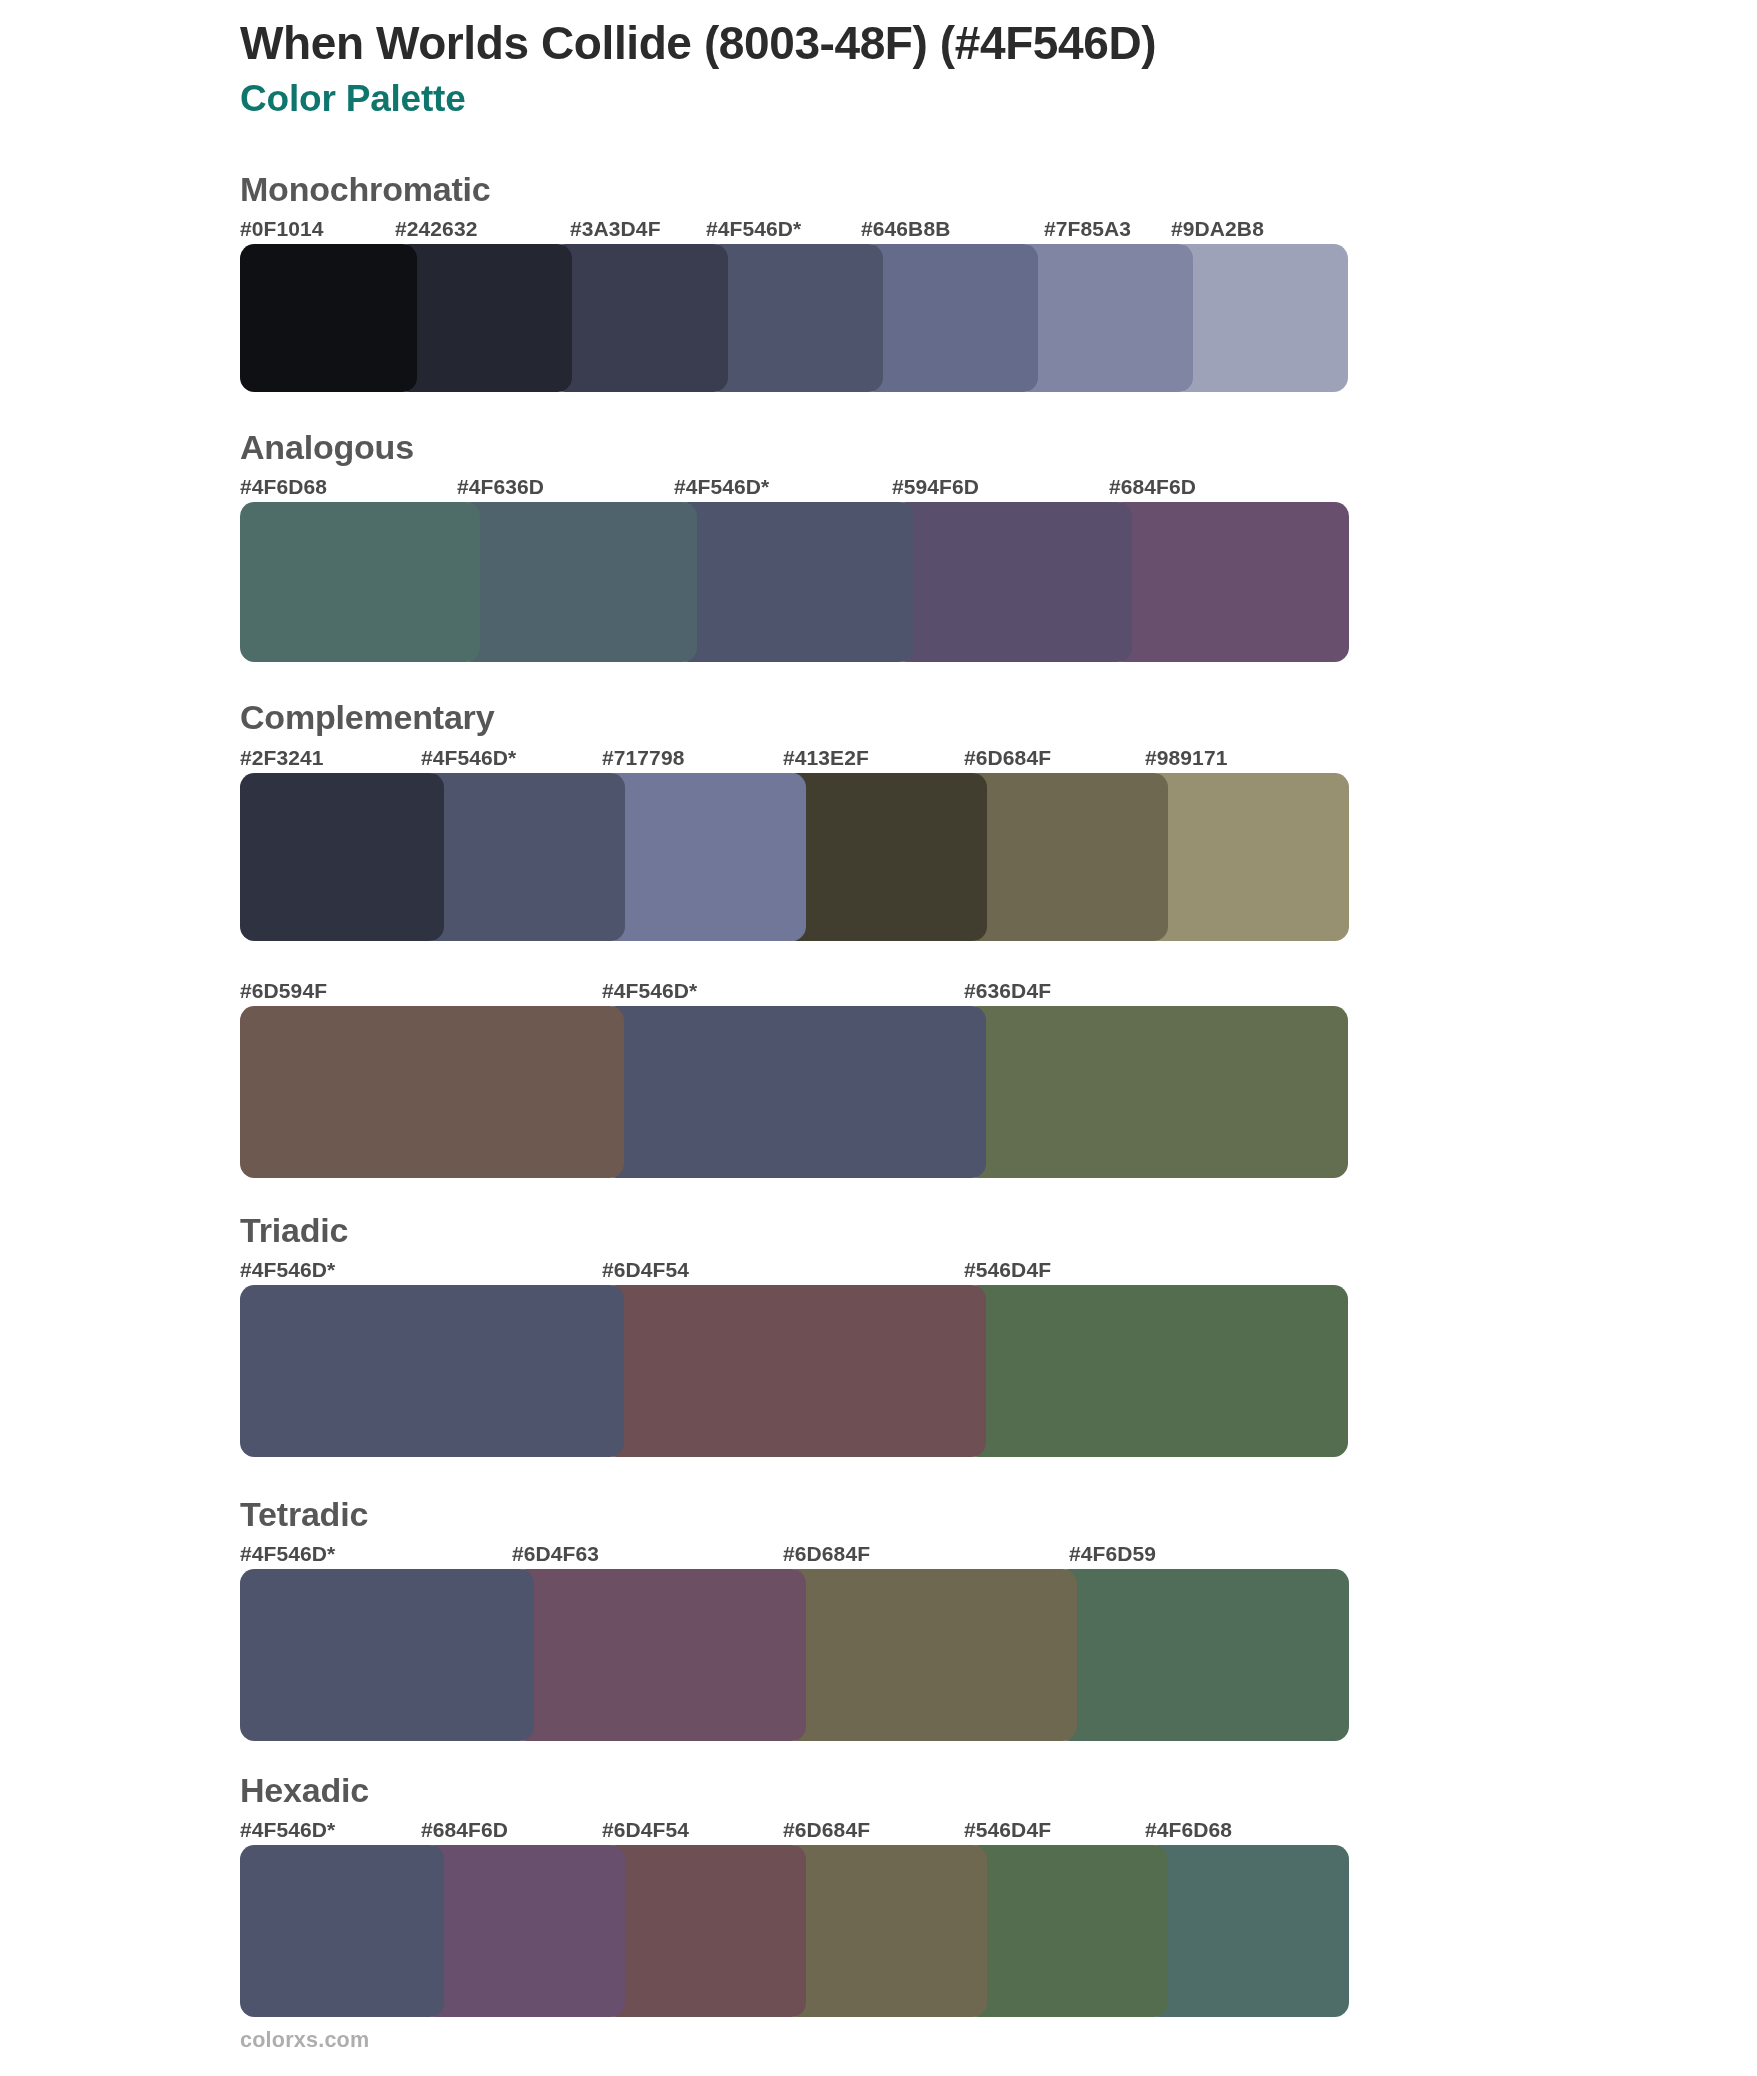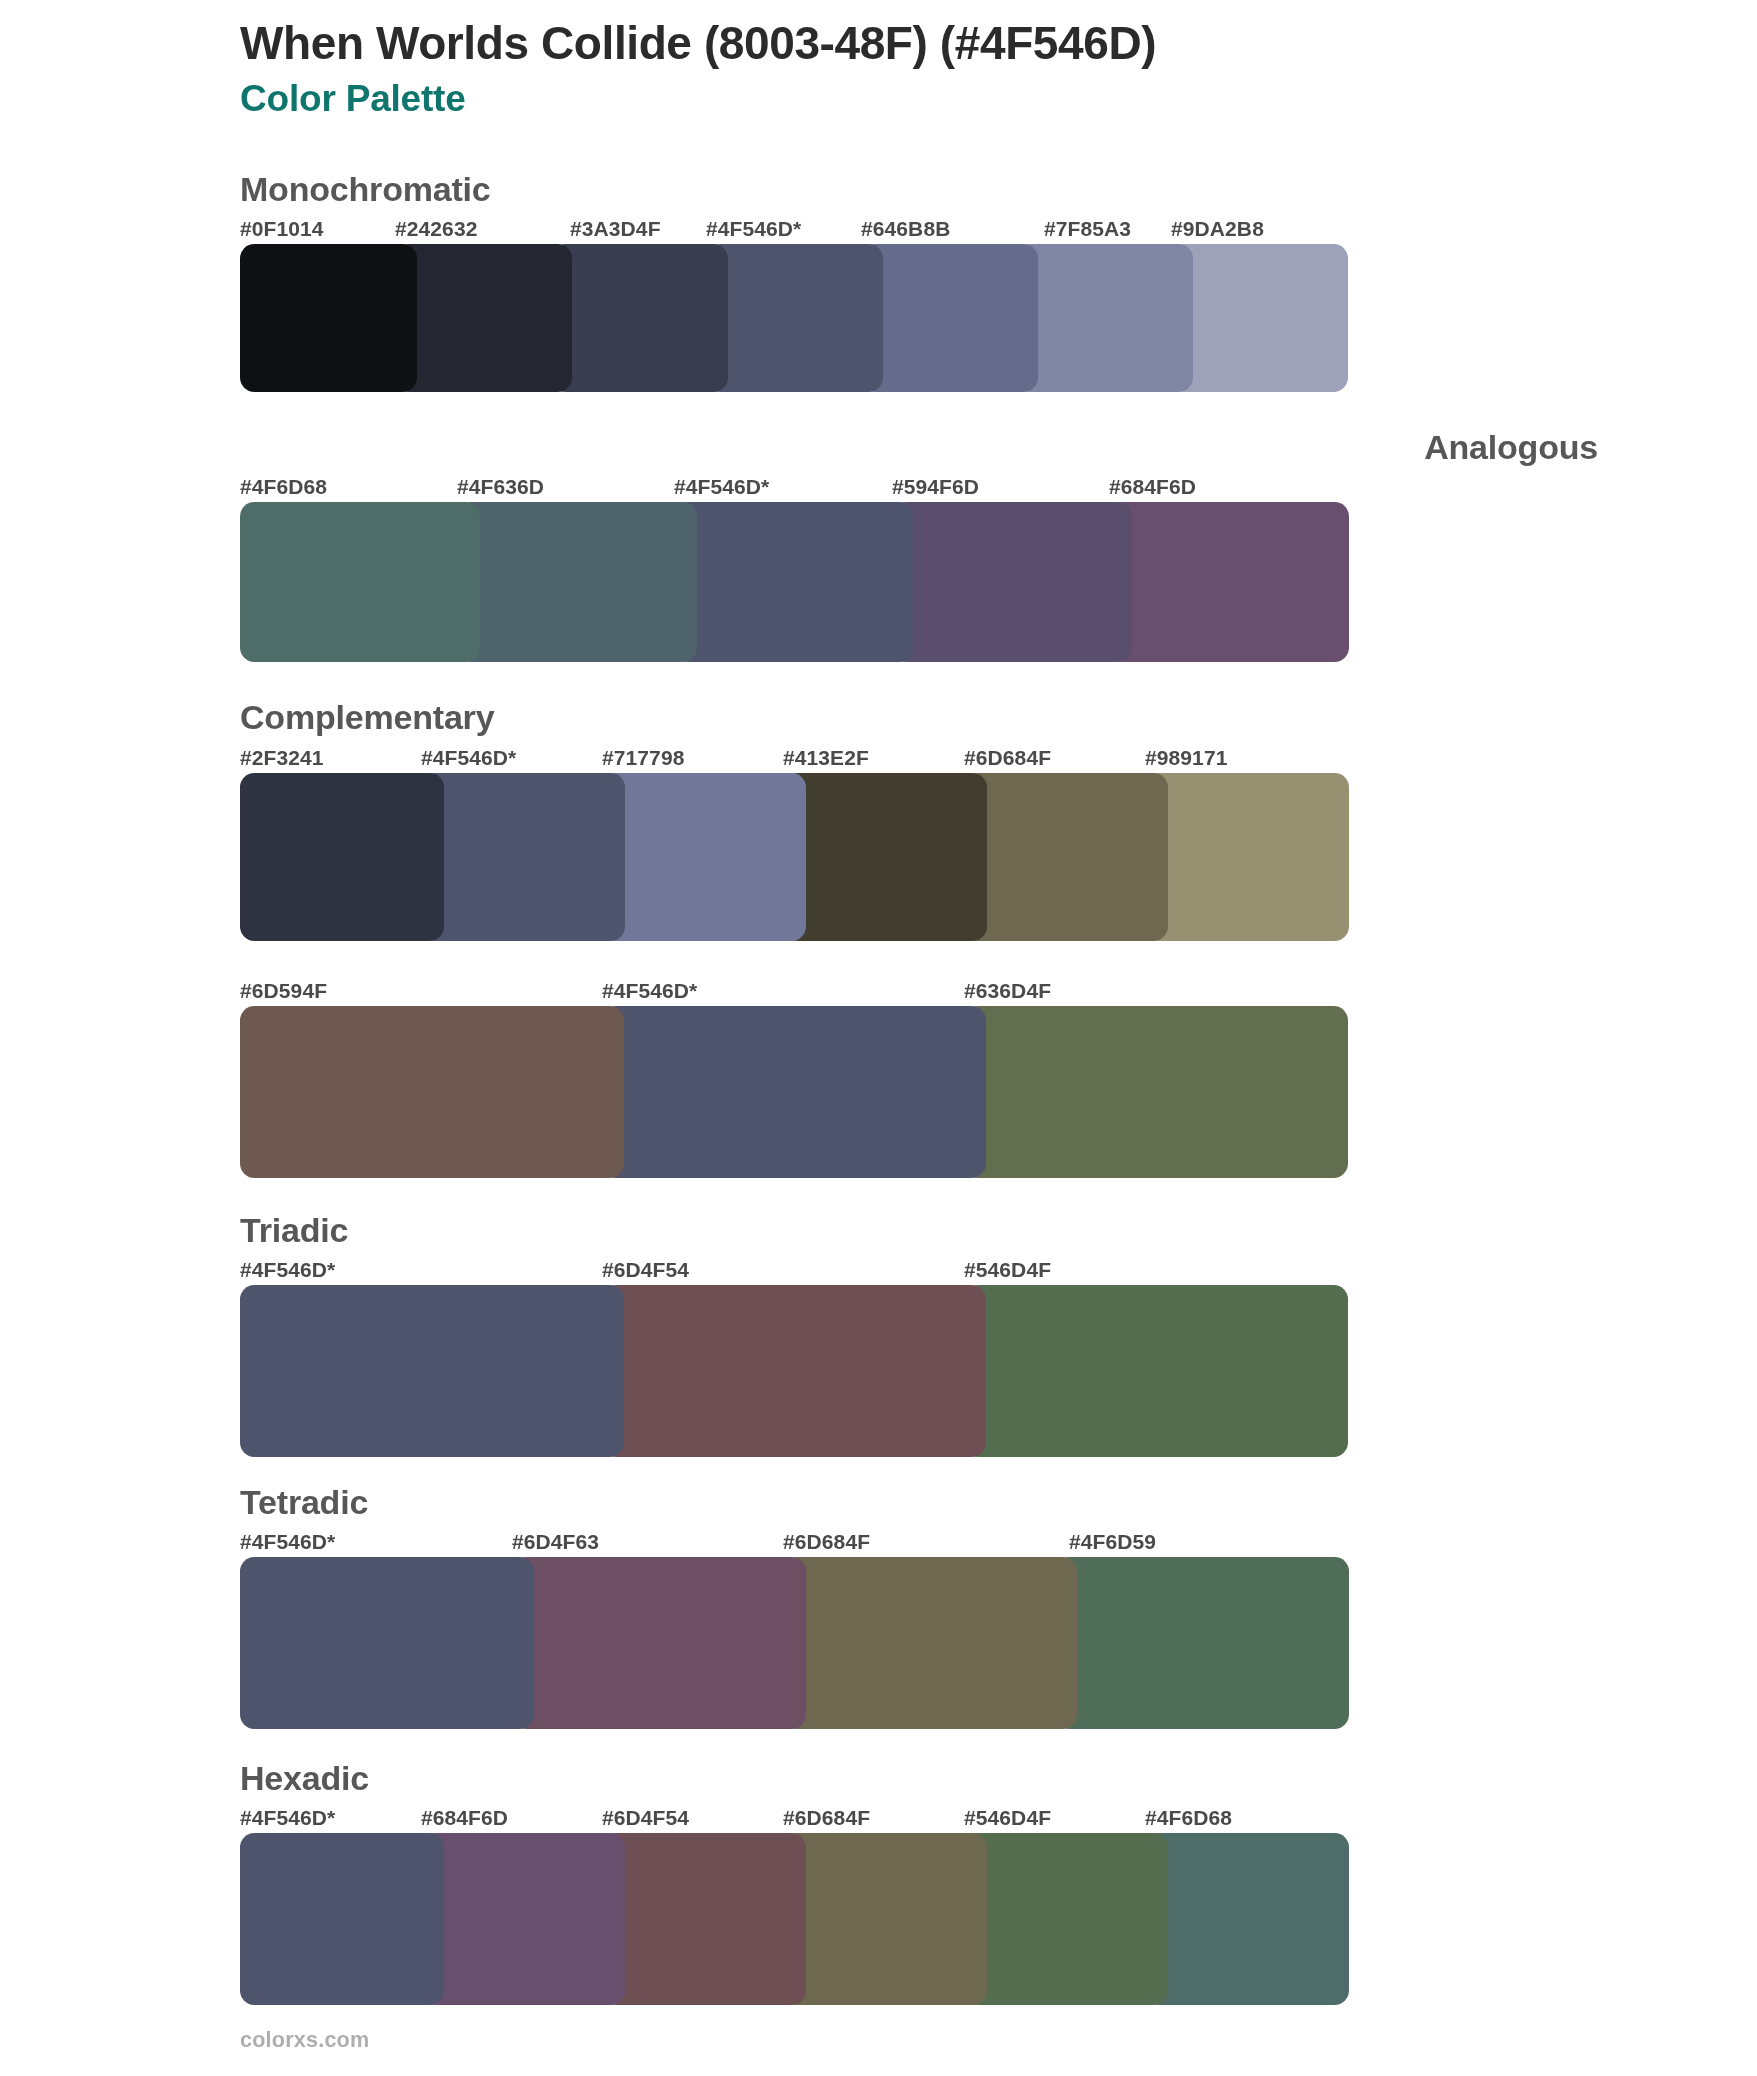--- a/index.html
+++ b/index.html
@@ -76,24 +76,24 @@
     overflow: visible;
   }
   .swatch {
     position: absolute;
     top: 0;
     border-radius: 14.4px;
   }
 
   
   .sec-gap-a { margin-bottom: 38px; }  
-  .sec-gap-b { margin-bottom: 38px; text-align: right; }
+  .sec-gap-b { margin-bottom: 38px; }
   .sec-gap-c { margin-bottom: 38px; }
   .sec-gap-d { margin-bottom: 35px; }
-  .sec-gap-e { margin-bottom: 28px; }
+  .sec-gap-e { margin-bottom: 40px; }
   .sec-gap-f { margin-bottom: 32px; }
 
   
   .footer {
     position: absolute;
     left: 240px;
     top: 2027px;
     font-size: 21.6px;
     font-weight: 700;
     color: #aeaeae;

